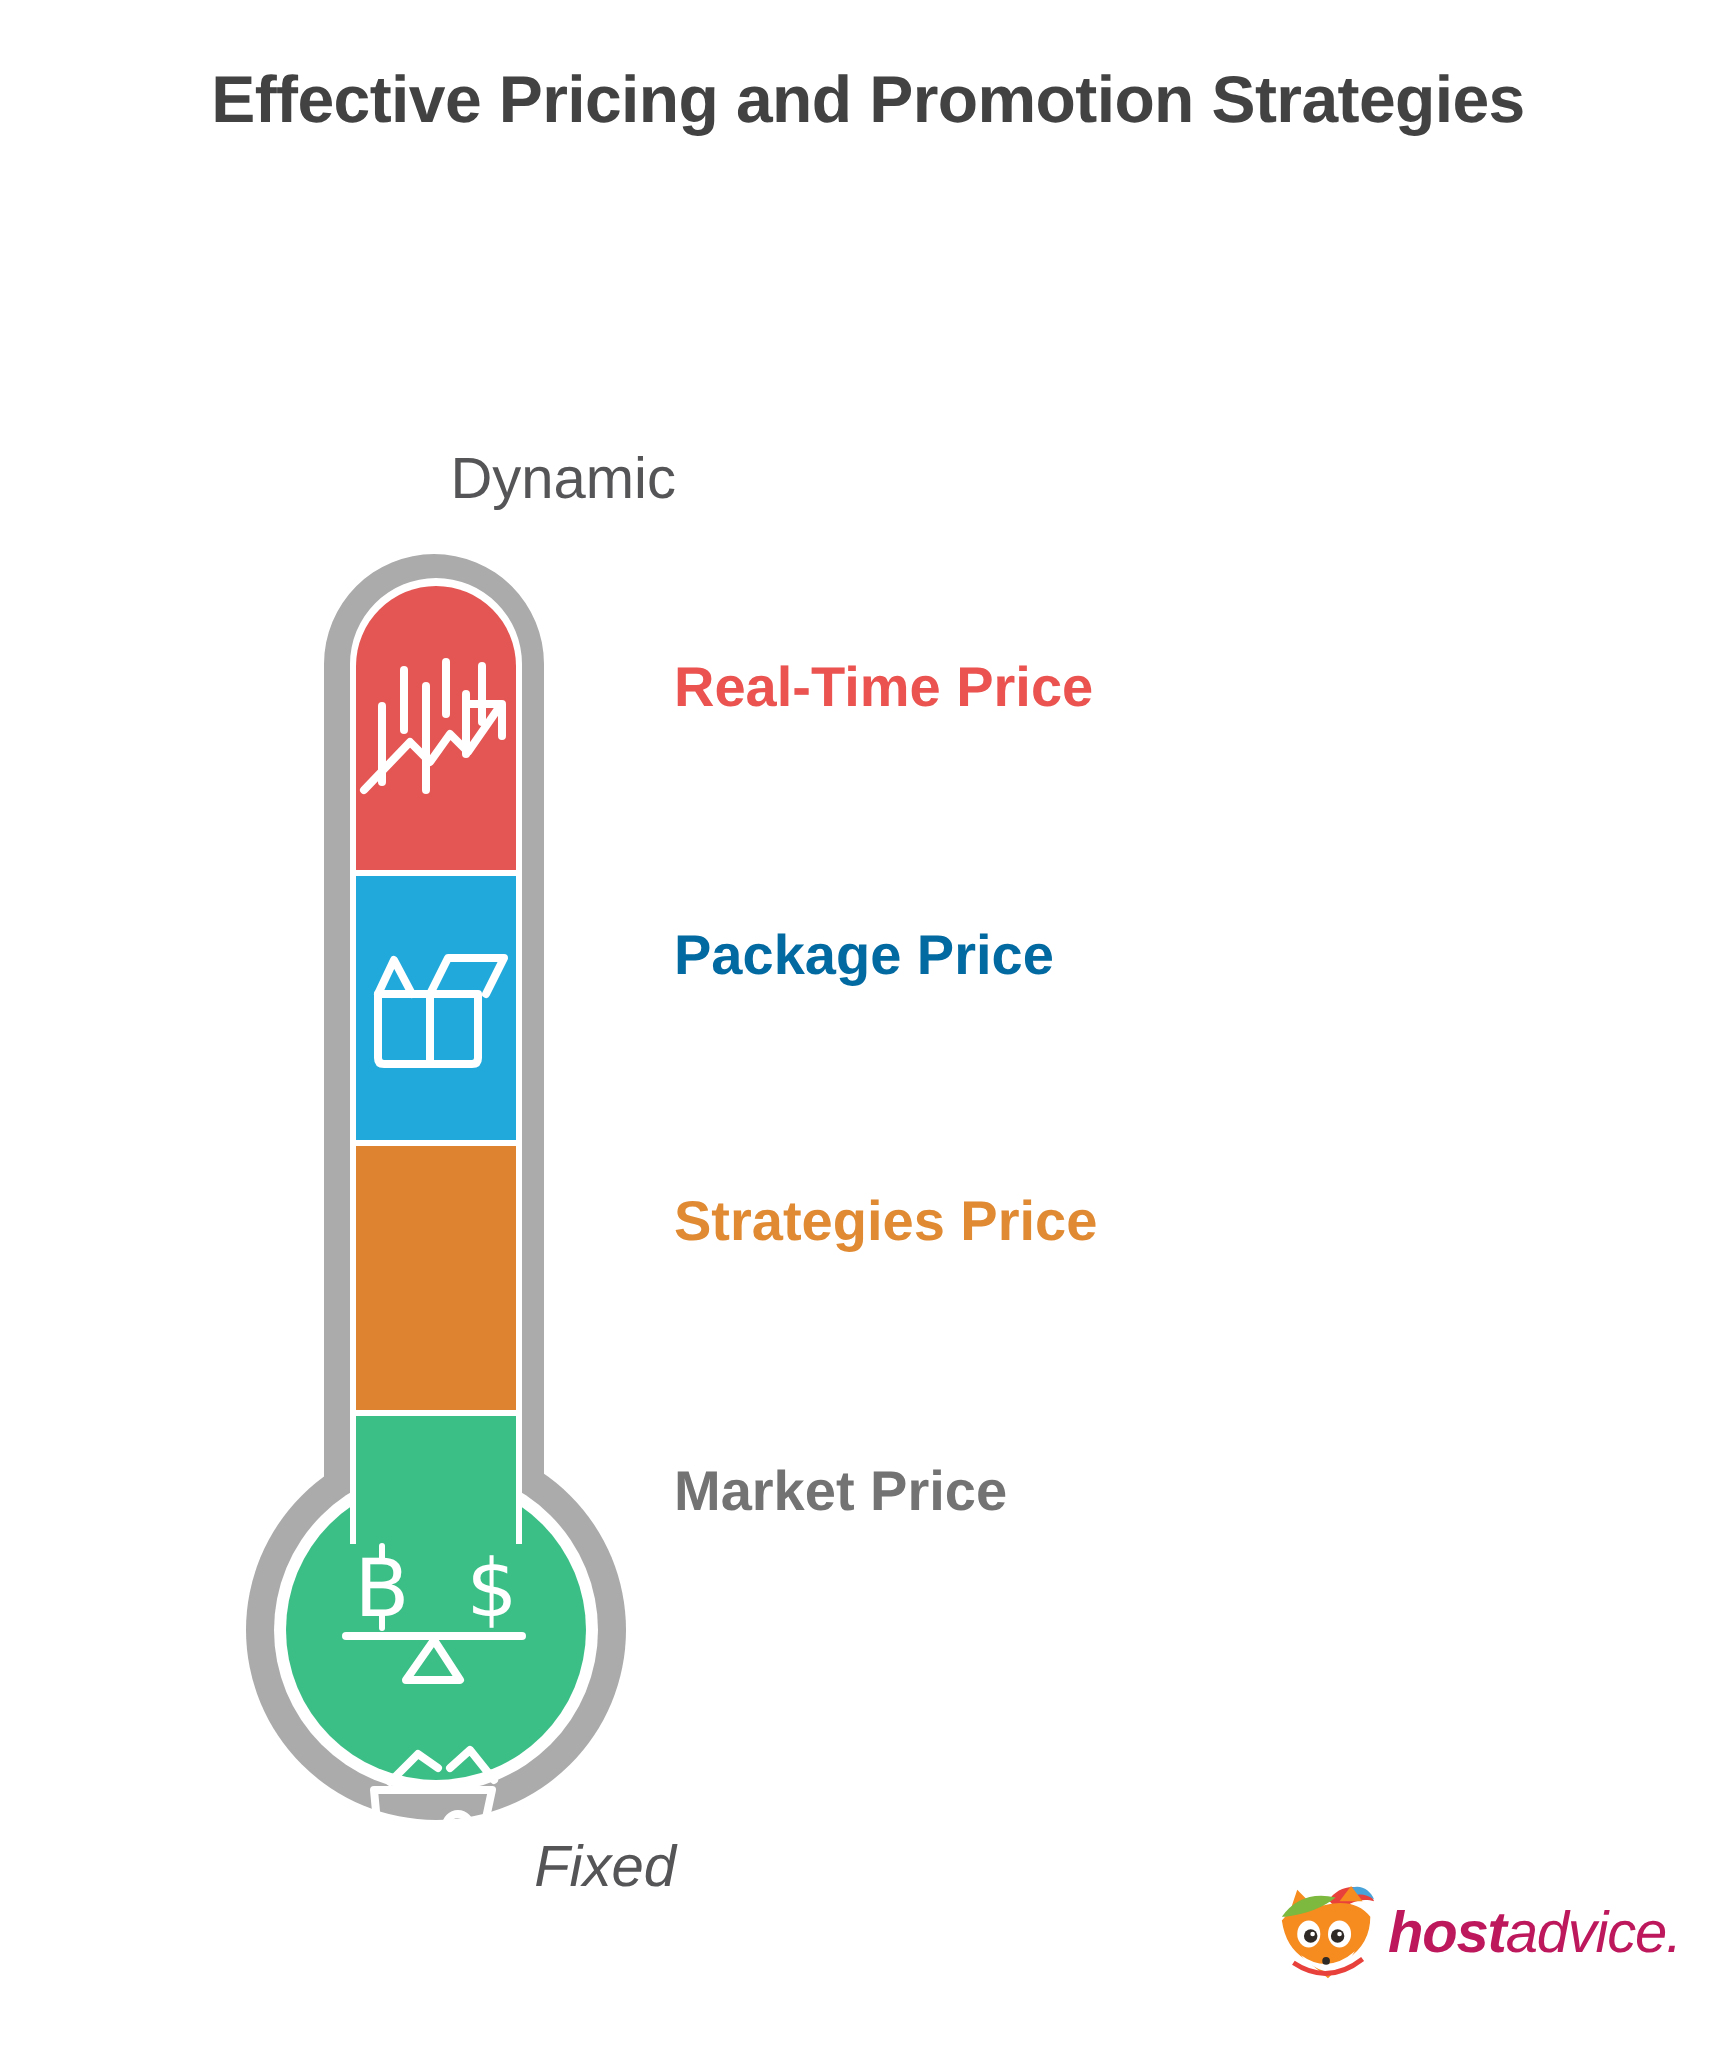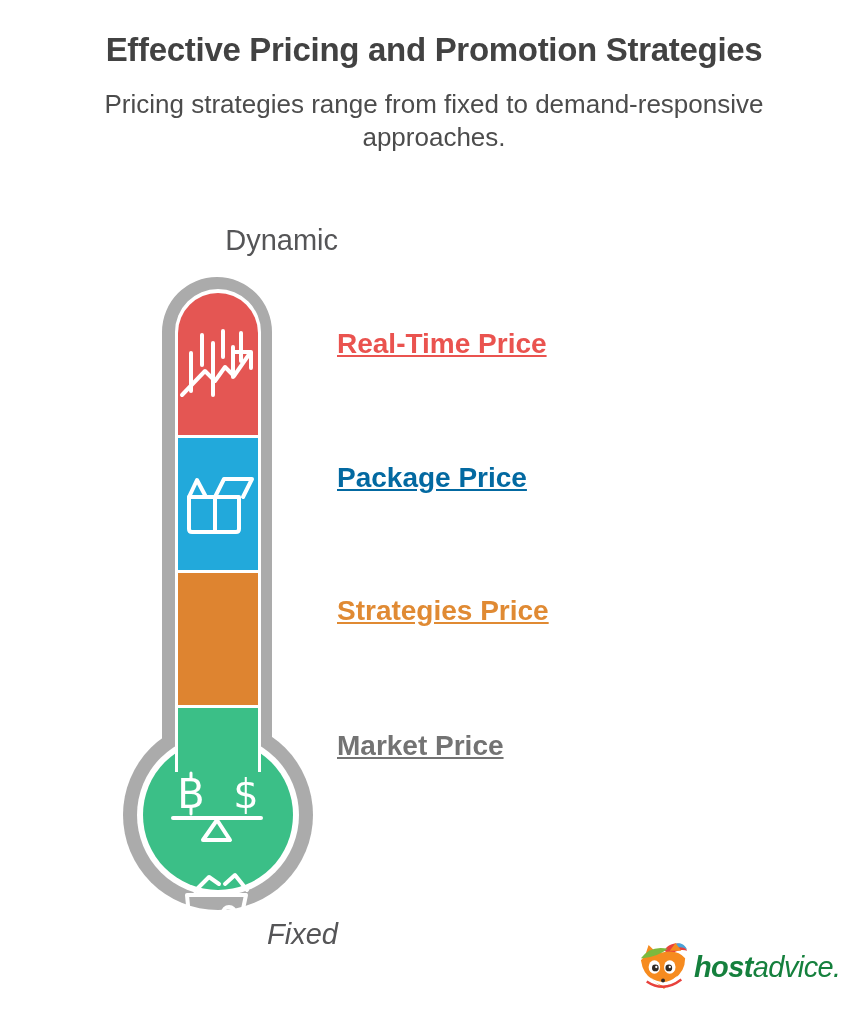--- a/index.html
+++ b/index.html
@@ -21,42 +21,41 @@
     position:absolute; left:98px; width:240px; text-align:right;
     font-size:29px; color:#555557;
   }
   .scale-label.dynamic { top:224px; }
   .scale-label.fixed   { top:918px;font-style:italic; }
 
   .therm { position:absolute; left:100px; top:270px; }
 
   .seg-label {
     position:absolute; left:337px; font-size:28px; font-weight:700;
-    line-height:1.2; white-space:nowrap;text-decoration:underline;
+    line-height:1.2; white-space:nowrap;
   }
   .seg-label.l0 { top:327px; }
   .seg-label.l1 { top:461px; }
   .seg-label.l2 { top:594px; }
   .seg-label.l3 { top:729px; }
 
   .logo { position:absolute; left:639px; top:941px; display:flex; align-items:center; }
   .wordmark {
-    font-size:29px; font-style:italic; color:#15803d;
+    font-size:29px; font-style:italic; color:#be185d;
     letter-spacing:-0.6px; margin-left:5px; white-space:nowrap;
   }
   .wordmark .bold { font-weight:700; }
 </style>
 </head>
 <body>
 
 <div class="canvas">
 
   <div class="title">Effective Pricing and Promotion Strategies</div>
 
-  <div class="subtitle">Pricing strategies range from fixed to demand-responsive approaches.</div>
 
   <div class="scale-label dynamic">Dynamic</div>
 
   <svg class="therm" width="240" height="665" viewBox="0 0 240 665">
 
     <path d="M 62 62 A 55 55 0 0 1 172 62 L 172 500 L 62 500 Z" fill="#ABABAB"></path>
 
     <circle cx="118" cy="545" r="95" fill="#ABABAB"></circle>
 
     <circle cx="118" cy="545" r="81" fill="#ffffff"></circle>

